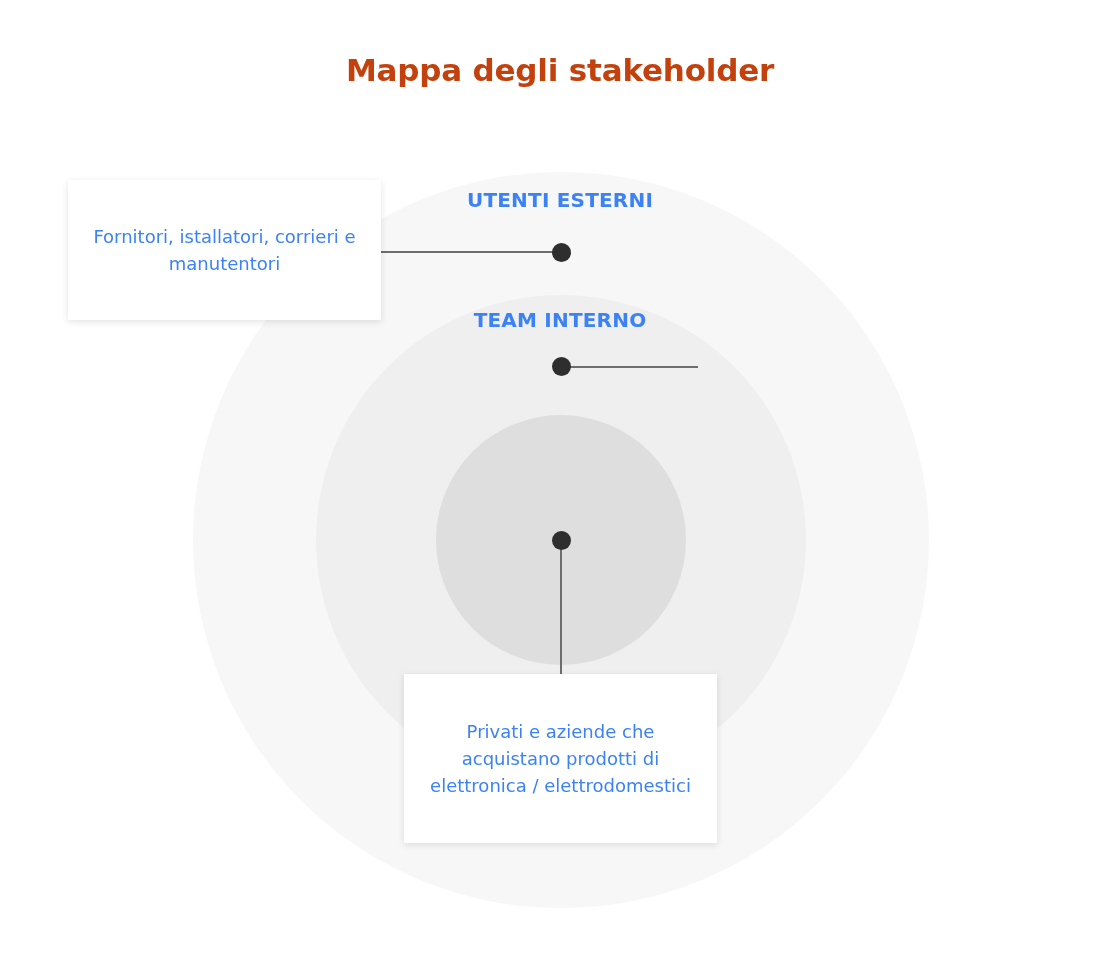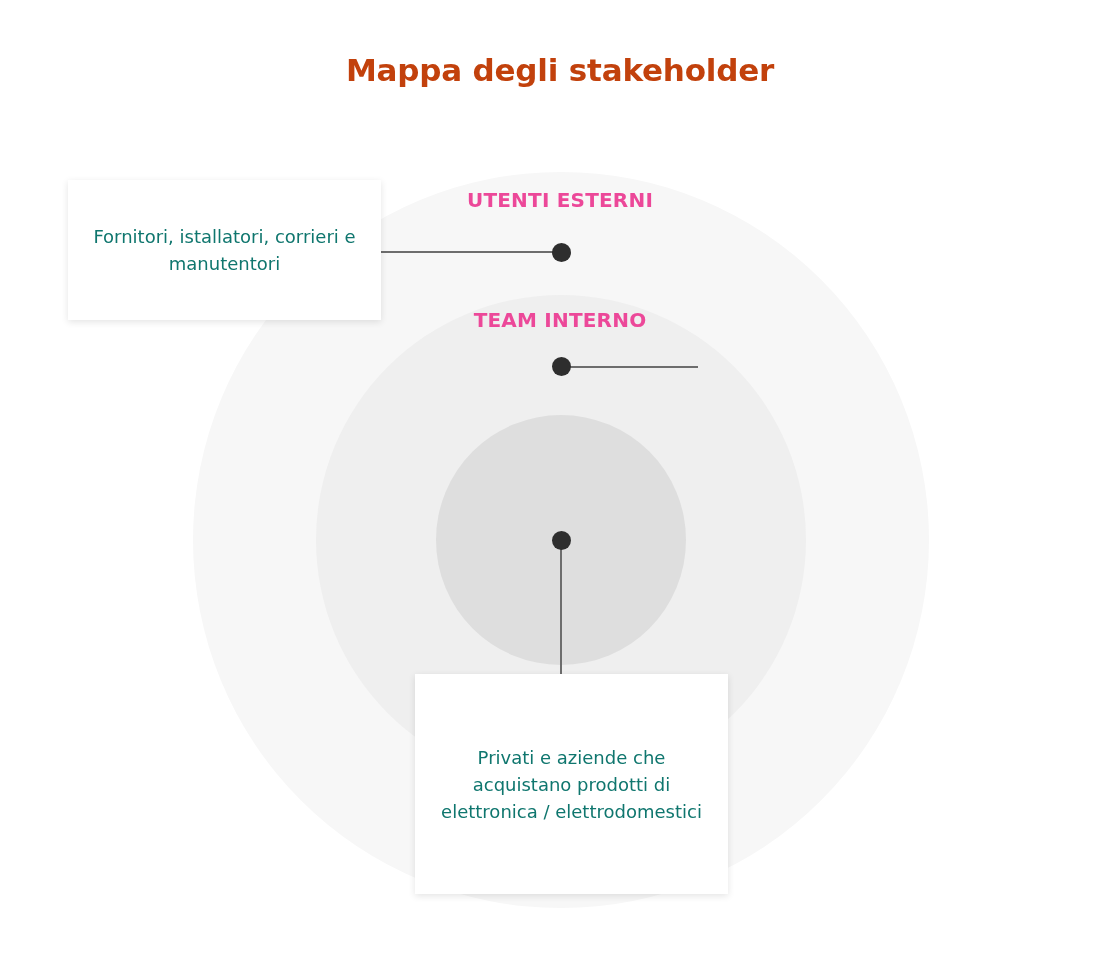--- a/index.html
+++ b/index.html
@@ -61,21 +61,21 @@
   }
 
   
   .ring-label {
     position: absolute;
     width: 1120px;
     left: 0;
     text-align: center;
     font-family: "DejaVu Sans", sans-serif;
     font-weight: bold;
-    color: #ec4899;
+    color: #3b82f6;
     letter-spacing: 0.2px;
   }
   .label-outer { top: 188px; font-size: 20px; }
   .label-middle { top: 308px; font-size: 20px; }
   .label-inner { top: 467px; font-size: 19px; }
 
   
   .connector-line {
     position: absolute;
     background: #6d6d6d;
@@ -111,21 +111,21 @@
 
   
   .callout {
     position: absolute;
     background: #ffffff;
     box-shadow: 0 2px 7px rgba(0, 0, 0, 0.11);
     display: flex;
     align-items: center;
     justify-content: center;
     box-sizing: border-box;
-    color: #0f766e;
+    color: #3b82f6;
     font-family: "DejaVu Sans", sans-serif;
     font-size: 18px;
     line-height: 1.5;
     text-align: center;
   }
   .callout-suppliers {
     left: 68px;
     top: 180px;
     width: 313px;
     height: 140px;
@@ -135,23 +135,22 @@
     left: 698px;
     top: 271px;
     width: 366px;
     height: 193px;
     padding: 0 16px;
   }
   .callout-customers {
     left: 404px;
     top: 674px;
     width: 313px;
-    height: 220px;
+    height: 169px;
     padding: 0 14px;
-    margin-left: 11px;
   }
 </style>
 </head>
 <body>
 
 <div class="page">
 
   <div class="title">Mappa degli stakeholder</div>
 
   <div class="circle circle-outer"></div>

